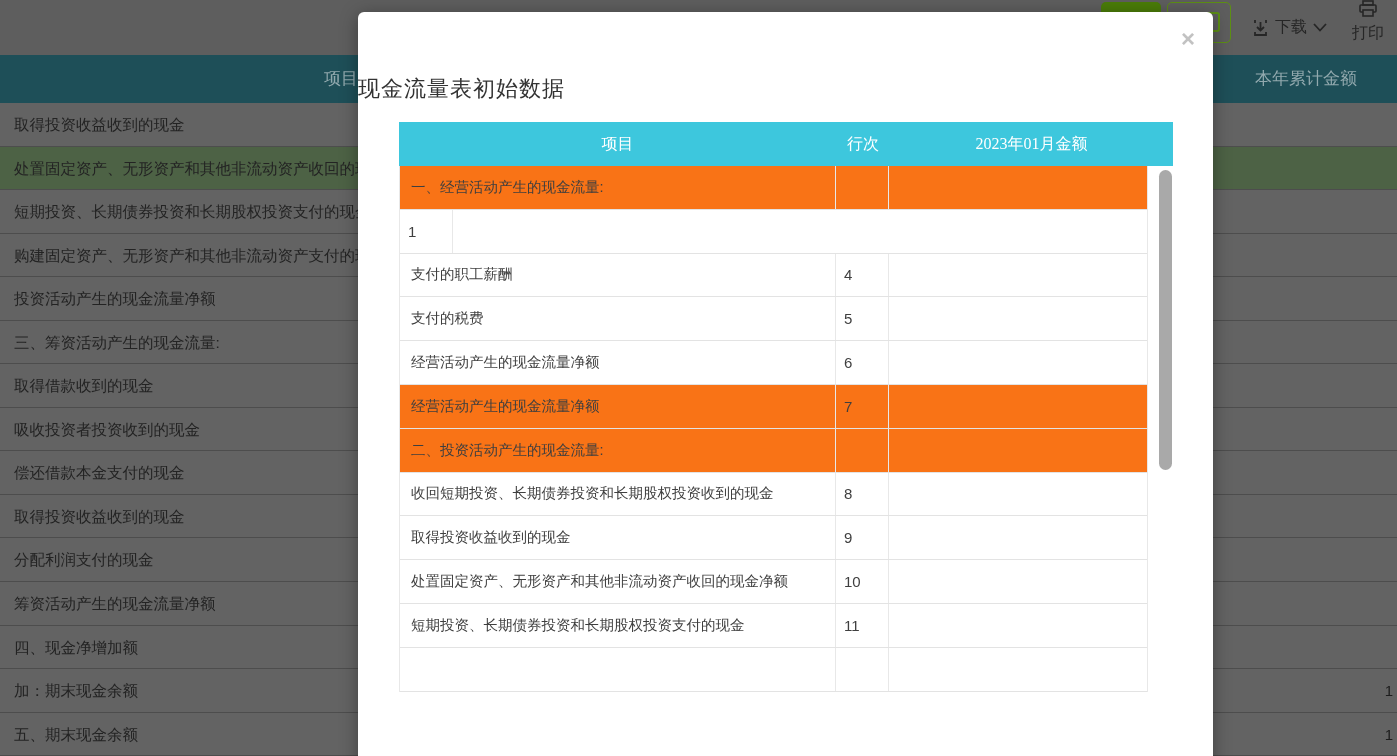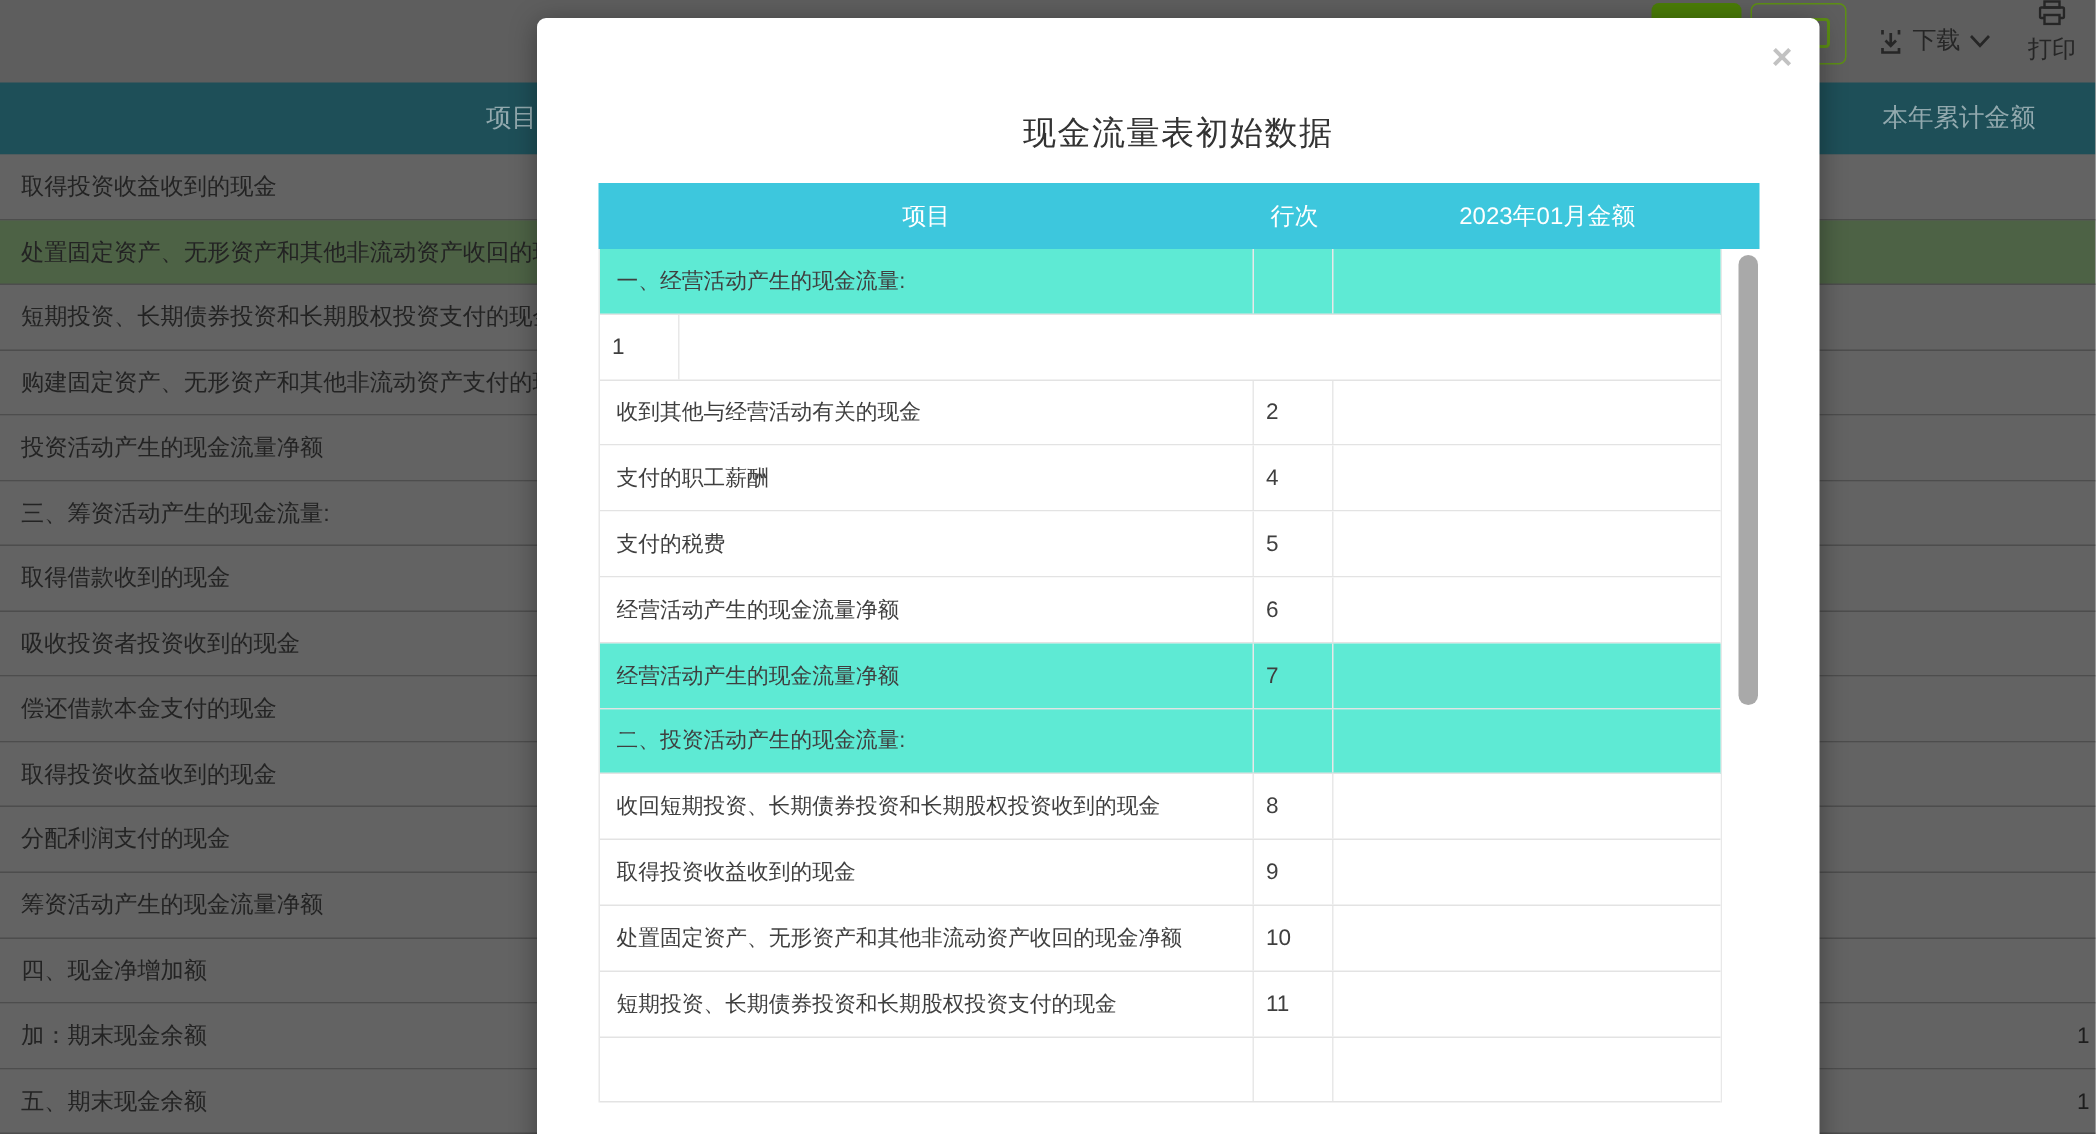--- a/index.html
+++ b/index.html
@@ -33,31 +33,31 @@
   .bg-row .bg-label { position:absolute; left:14px; top:0; height:43px; line-height:43px;
     color:#232323; font-size:15.5px; white-space:nowrap; }
   .bg-row .bg-value { position:absolute; right:4px; top:0; height:43px; line-height:43px;
     color:#1d1d1d; font-size:15px; }
 
   
   .modal { position:absolute; left:358px; top:12px; width:855px; height:790px;
     background:#ffffff; border-radius:6px; box-shadow:0 3px 18px rgba(0,0,0,0.35); }
   .modal-close { position:absolute; right:12px; top:14px; width:26px; height:26px;
     color:#c2c2c2; font-size:24px; line-height:26px; text-align:center; cursor:pointer; font-weight:bold; }
-  .modal-title { position:absolute; left:0; top:62px; width:855px; text-align:center;
+  .modal-title { position:absolute; left:0; top:62px; width:855px; 
     font-size:22px; color:#333333; letter-spacing:1px; }
 
   .m-table { position:absolute; left:41px; top:110px; width:774px; }
   .m-header { display:flex; height:44px; background:#3dc7dd; color:#ffffff; font-size:16px; }
   .m-header .mh { display:flex; align-items:center; justify-content:center; }
-  .mh-1 { width:437px; } .mh-2 { width:54px;font-family:Liberation Mono, monospace; } .mh-3 { flex:1; }
+  .mh-1 { width:437px; } .mh-2 { width:54px;font-family:Liberation Mono, monospace; } .mh-3 { flex:1;font-family:Liberation Serif, serif; }
 
   .m-body { width:749px; border-left:1px solid #e8e8e8; border-right:1px solid #e8e8e8; }
   .m-row { display:flex; height:43.8px; background:#ffffff; border-bottom:1px solid #e3e3e3; }
-  .m-row.shaded { background:#5eead4; }
+  .m-row.shaded { background:#f97316; }
   .m-cell { height:100%; display:flex; align-items:center; color:#3f3f3f; font-size:14.5px; }
   .mc-1 { width:436px; padding-left:11px; border-right:1px solid #e8e8e8; white-space:nowrap; overflow:hidden; }
   .mc-2 { width:53px; padding-left:8px; border-right:1px solid #e8e8e8; font-size:15px; }
   .mc-3 { flex:1; padding-right:8px; justify-content:flex-end; }
 
   .m-scrollbar { position:absolute; left:760px; top:48px; width:13px; height:300px;
     background:#a9a9a9; border-radius:7px; }
 </style>
 </head>
 <body>
@@ -162,25 +162,20 @@
           <div class="m-row shaded">
             <div class="m-cell mc-1">一、经营活动产生的现金流量:</div>
             <div class="m-cell mc-2"></div>
             <div class="m-cell mc-3"></div>
           </div>
           <div class="m-row">
             <div class="m-cell mc-2">1</div>
             <div class="m-cell mc-3"></div>
           </div>
           <div class="m-row">
-            <div class="m-cell mc-1">收到其他与经营活动有关的现金</div>
-            <div class="m-cell mc-2">2</div>
-            <div class="m-cell mc-3"></div>
-          </div>
-          <div class="m-row">
             <div class="m-cell mc-1">支付的职工薪酬</div>
             <div class="m-cell mc-2">4</div>
             <div class="m-cell mc-3"></div>
           </div>
           <div class="m-row">
             <div class="m-cell mc-1">支付的税费</div>
             <div class="m-cell mc-2">5</div>
             <div class="m-cell mc-3"></div>
           </div>
           <div class="m-row">

